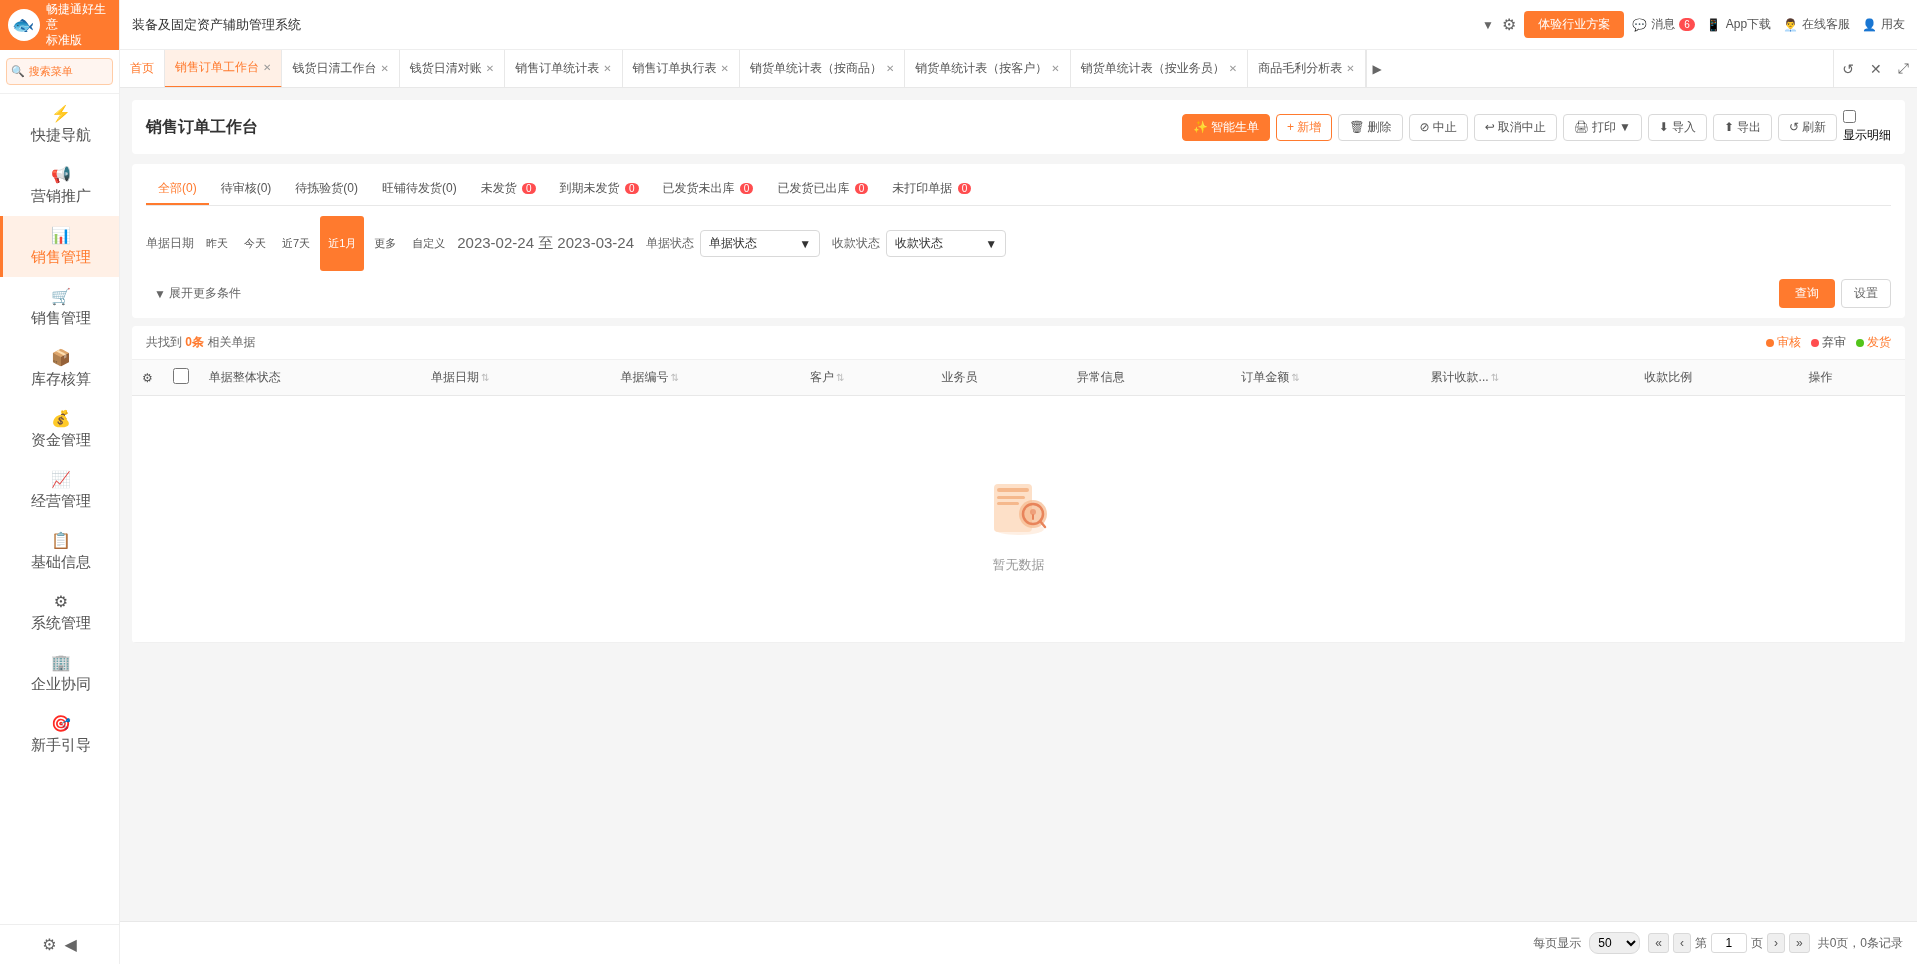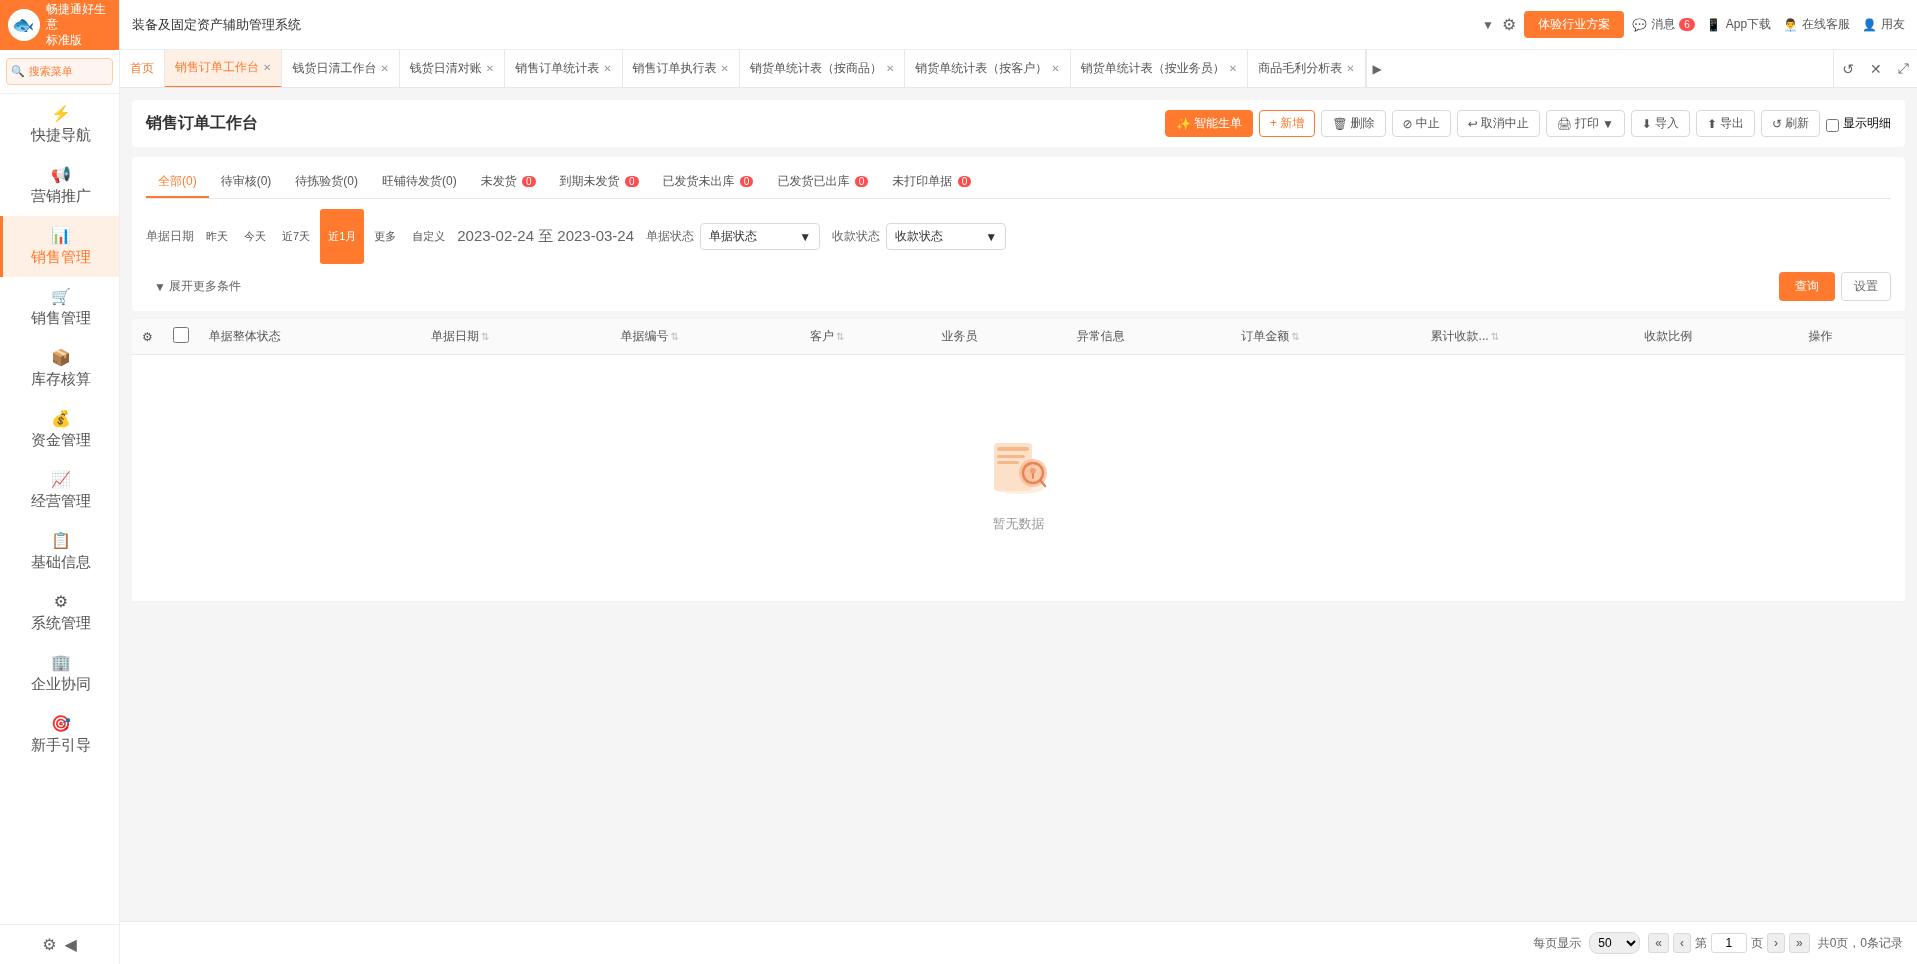--- a/index.html
+++ b/index.html
@@ -284,21 +284,21 @@
           <span>导入</span>
         </button>
         <button class="tool-btn">
           <span>⬆</span>
           <span>导出</span>
         </button>
         <button class="tool-btn">
           <span>↺</span>
           <span>刷新</span>
         </button>
-        <label style="display:flex;align-items:flex-end;gap:4px;font-size:12px;cursor:pointer;">
+        <label style="display:flex;align-items:flex-start;gap:4px;font-size:12px;cursor:pointer;flex-direction:column;">
           <input type="checkbox" style="">
           <span>显示明细</span>
         </label>
       </div>
     </div>
 
     <div class="filter-section">
 
       <div class="filter-tabs">
         <div class="filter-tab active">全部(0)</div>
@@ -346,20 +346,41 @@
           <span>展开更多条件</span>
         </div>
         <div style="display:flex;gap:6px;">
           <button class="search-btn">查询</button>
           <button class="setting-btn">设置</button>
         </div>
       </div>
     </div>
 
     <div class="table-section">
+      <div class="table-info-bar">
+        <span class="table-count">
+          <span>共找到</span>
+          <strong>0条</strong>
+          <span>相关单据</span>
+        </span>
+        <div class="table-actions">
+          <div class="table-action-btn orange">
+            <span class="dot orange"></span>
+            <span>审核</span>
+          </div>
+          <div class="table-action-btn">
+            <span class="dot red"></span>
+            <span>弃审</span>
+          </div>
+          <div class="table-action-btn orange">
+            <span class="dot green"></span>
+            <span>发货</span>
+          </div>
+        </div>
+      </div>
       <table>
         <thead>
           <tr>
             <th style="width:30px;">
               <span>⚙</span>
             </th>
             <th style="width:30px;">
               <input type="checkbox" class="table-checkbox" style="">
             </th>
             <th>

